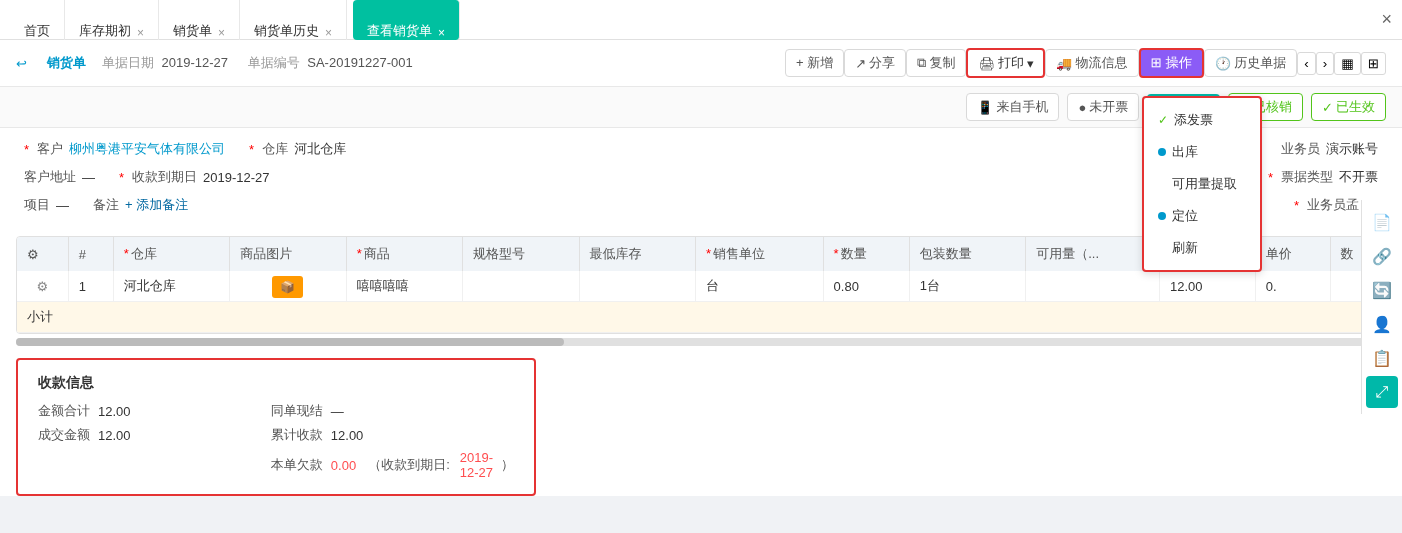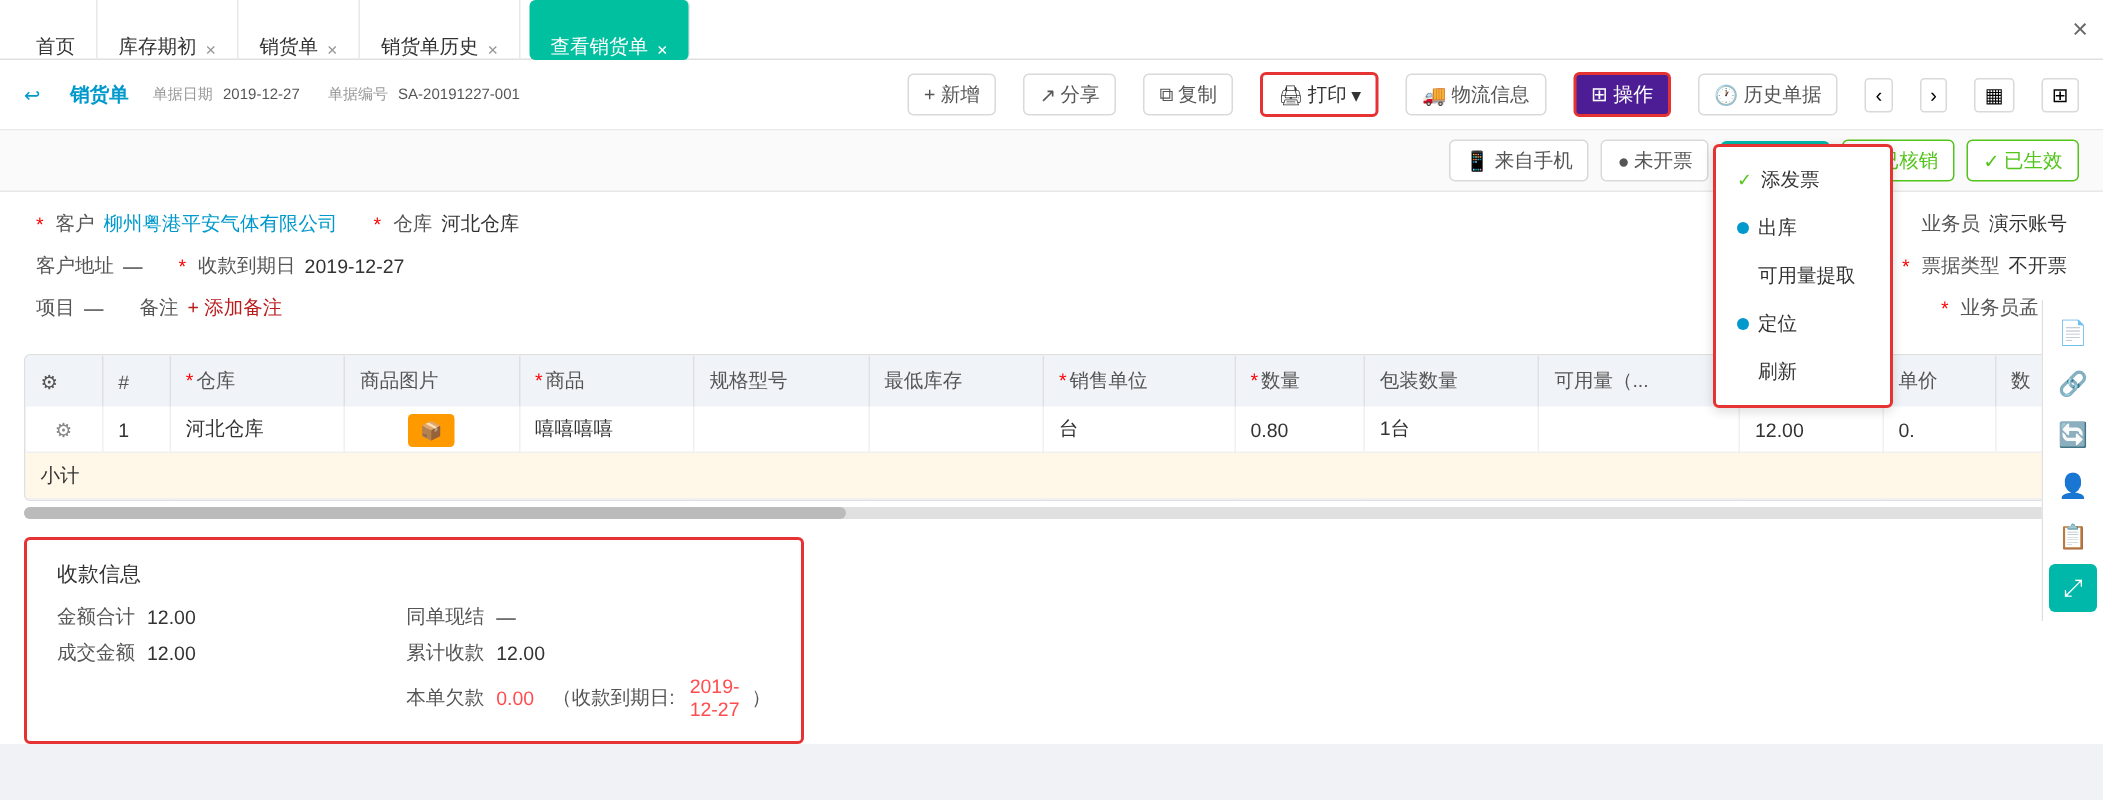--- a/index.html
+++ b/index.html
@@ -26,32 +26,32 @@
 
     
     .doc-header {
       display: flex; align-items: center; padding: 8px 16px;
       border-bottom: 1px solid #e8e8e8; background: #fff;
       justify-content: space-between;
     }
     .doc-title-row { display: flex; align-items: center; gap: 16px; }
     .doc-icon { color: #0099cc; margin-right: 4px; }
     .doc-type { font-weight: bold; color: #0099cc; }
-    .doc-meta { color: #555; font-size: 10px; }
+    .doc-meta { color: #555; font-size: 13px; }
     .doc-meta span { margin-right: 12px; }
     .doc-meta label { color: #999; }
 
-    .toolbar { display: flex; align-items: center; gap: 18px; }
+    .toolbar { display: flex; align-items: center; gap: 0; }
     .btn-tool {
       display: flex; align-items: center; gap: 3px;
       padding: 4px 10px; border: 1px solid #d9d9d9; border-radius: 4px;
       background: #fff; cursor: pointer; font-size: 13px; color: #555;
     }
     .btn-tool.highlighted { border: 2px solid #e53333; color: #333; }
-    .btn-tool-teal { background: #4c1d95; color: #fff; border: 2px solid #e53333; border-radius: 4px; padding: 4px 10px; cursor: pointer; }
+    .btn-tool-teal { background: #8b5cf6; color: #fff; border: 2px solid #e53333; border-radius: 4px; padding: 4px 10px; cursor: pointer; }
     .btn-nav { background: #fff; border: 1px solid #d9d9d9; border-radius: 3px; padding: 3px 6px; cursor: pointer; }
 
     
     .action-row {
       display: flex; align-items: center; justify-content: flex-end;
       padding: 6px 16px; gap: 8px; background: #fafafa;
       border-bottom: 1px solid #e8e8e8;
     }
     .btn-action {
       display: flex; align-items: center; gap: 3px;
@@ -62,21 +62,21 @@
     .btn-action.confirmed { border: 1px solid #52c41a; color: #52c41a; }
 
     
     .form-area { padding: 12px 24px; background: #fff; }
     .form-row { display: flex; align-items: center; margin-bottom: 10px; gap: 24px; flex-wrap: wrap; }
     .form-field { display: flex; align-items: center; gap: 6px; }
     .form-label { color: #555; white-space: nowrap; }
     .required-star { color: red; margin-right: 2px; }
     .form-value { color: #333; }
     .form-value.link { color: #0099cc; cursor: pointer; }
-    .add-note { color: #b91c1c; cursor: pointer; display: flex; align-items: center; gap: 2px; }
+    .add-note { color: #0369a1; cursor: pointer; display: flex; align-items: center; gap: 2px; }
 
     
     .table-wrapper { margin: 0 16px; border: 1px solid #e0e0e0; border-radius: 4px; overflow: hidden; }
     table { width: 100%; border-collapse: collapse; font-size: 13px; }
     thead tr { background: #f0f4f8; }
     thead th { padding: 8px 10px; text-align: left; border-right: 1px solid #e0e0e0; font-weight: normal; color: #555; white-space: nowrap; }
     thead th.required::before { content: '*'; color: red; margin-right: 2px; }
     tbody tr { border-bottom: 1px solid #f0f0f0; }
     tbody tr:nth-child(even) { background: #fafafa; }
     tbody td { padding: 6px 10px; border-right: 1px solid #f0f0f0; }
@@ -85,21 +85,21 @@
 
     
     .payment-box {
       margin: 12px 16px;
       border: 2px solid #e53333;
       border-radius: 4px;
       padding: 14px 20px;
       background: #fff;
       width: 520px;
     }
-    .payment-title { font-weight: normal; margin-bottom: 10px; font-size: 14px; }
+    .payment-title { font-weight: bold; margin-bottom: 10px; font-size: 14px; }
     .payment-grid { display: grid; grid-template-columns: 1fr 1fr; gap: 23px 40px; }
     .payment-row { display: flex; align-items: center; gap: 8px; }
     .payment-label { color: #555; white-space: nowrap; }
     .payment-val { color: #333; }
     .overdue { color: #ff4d4f; }
     .date-red { color: #ff4d4f; }
 
     
     .dropdown-overlay {
       position: fixed; top: 96px; right: 140px;

